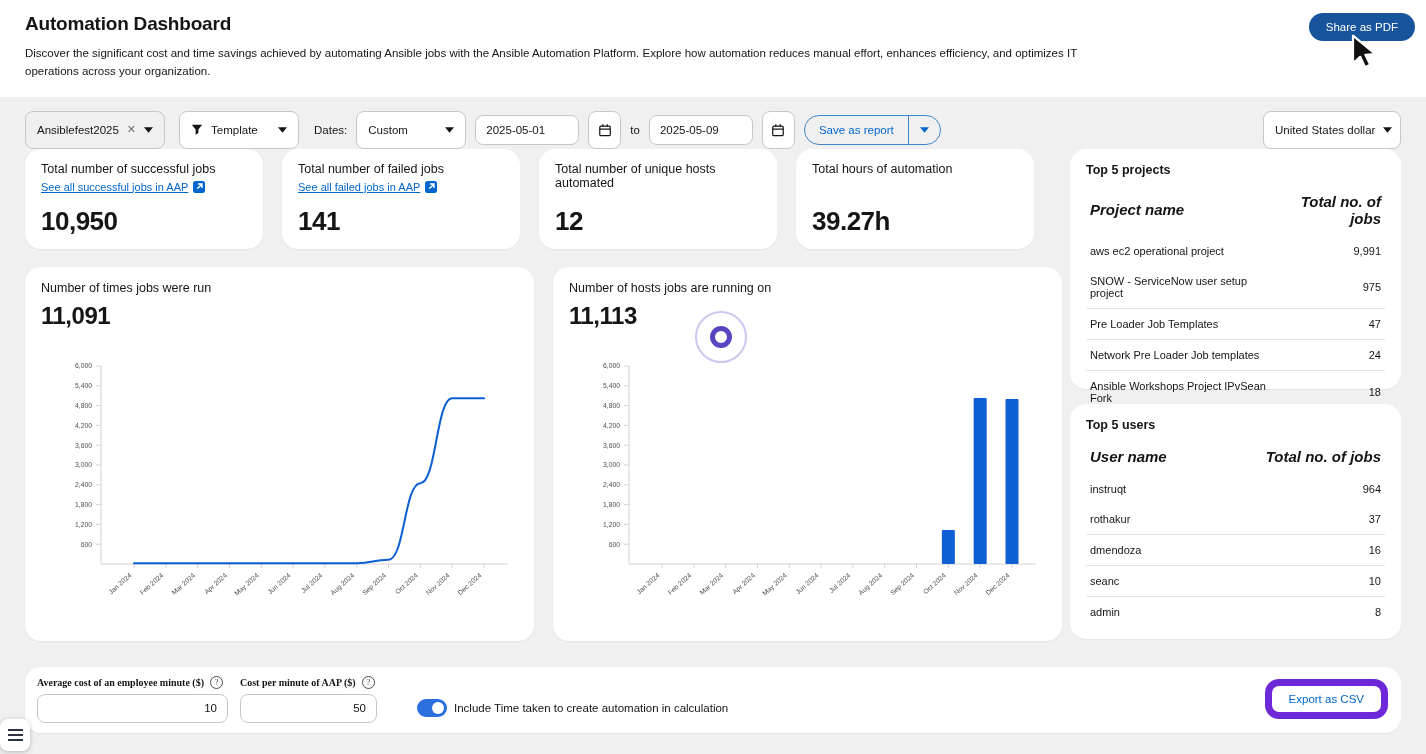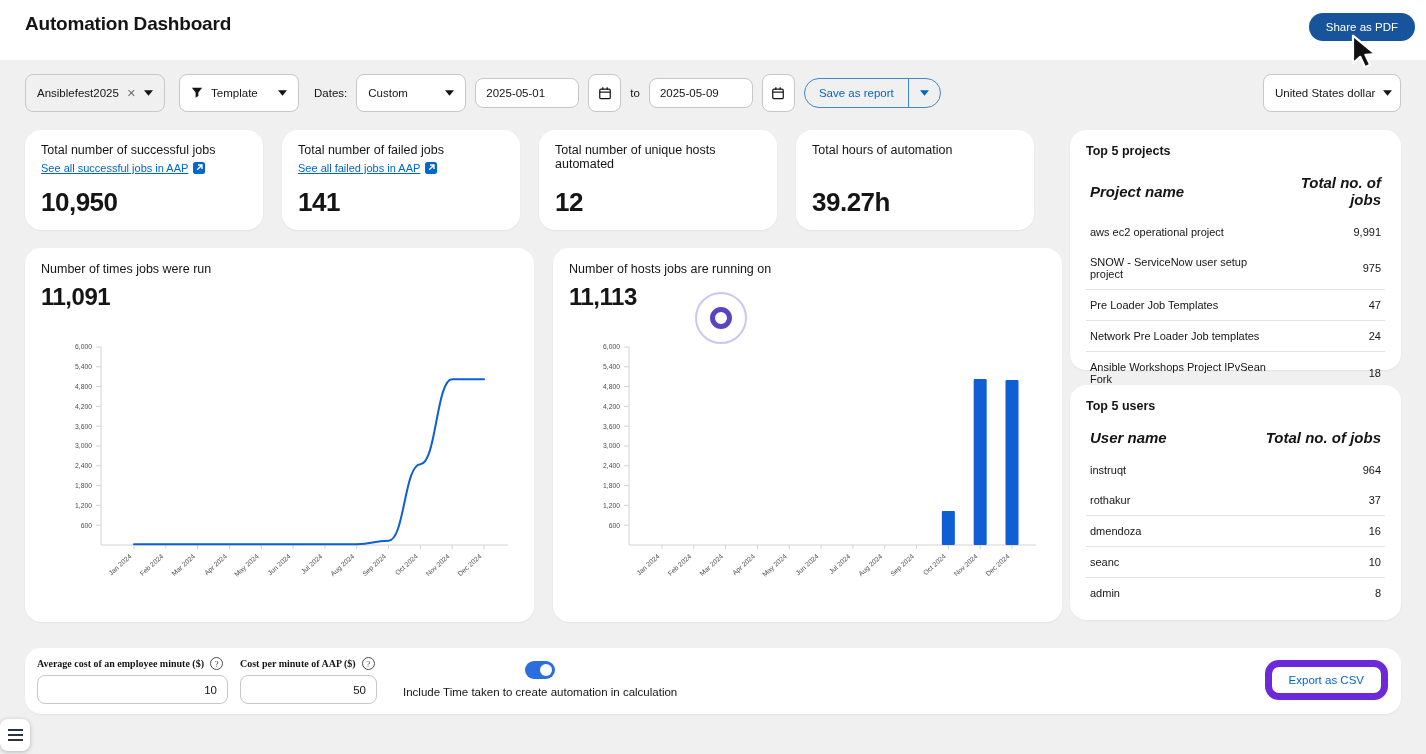--- a/index.html
+++ b/index.html
@@ -27,21 +27,21 @@
   .date-input { width:104px; height:30px; border:1px solid #c7c7c7; border-radius:8px;
     background:#fff; font:inherit; font-size:11.5px; color:#151515; padding:0 10px; }
   .icon-btn { width:33px; justify-content:center; padding:0; }
   .save-split { display:flex; align-items:stretch; height:30px; border:1px solid #3f87c9;
     border-radius:15px; overflow:hidden; background:#fff0; }
   .save-main { display:flex; align-items:center; padding:0 14px; color:#06c; cursor:pointer; }
   .save-caret { display:flex; align-items:center; padding:0 11px; border-left:1px solid #3f87c9; cursor:pointer; }
   .push-right { margin-left:auto; }
 
   
-  .content { display:flex; gap:36px; margin-top:18px; }
+  .content { display:flex; gap:36px; }
   .left-col { flex:1; min-width:0; }
   .right-col { width:331px; flex:0 0 331px; }
   .card { background:#fff; border-radius:16px; box-shadow:0 1px 2px rgba(0,0,0,.05); }
 
   .stat-row { display:flex; gap:19px; }
   .stat-card { flex:1; height:100px; padding:13px 16px 12px 16px; display:flex; flex-direction:column; }
   .stat-label { font-size:12.5px; }
   .stat-link { margin-top:5px; font-size:11px; color:#06c; text-decoration:underline;
     display:flex; align-items:center; gap:5px; width:max-content; }
   .ext-ico { width:12px; height:12px; flex:0 0 auto; }
@@ -72,21 +72,21 @@
   
   .footer-card { margin-top:26px; height:66px; padding:8px 16px 10px 12px;
     display:flex; align-items:flex-end; position:relative; }
   .fgroup { margin-right:12px; }
   .flabel { display:flex; align-items:center; gap:6px; font-size:10px; font-weight:700; margin-bottom:5px;font-family:Liberation Serif, serif; }
   .help-ico { width:13px; height:13px; border:1px solid #4d4d4d; border-radius:50%; color:#4d4d4d;
     font-size:9px; font-weight:400; display:inline-flex; align-items:center; justify-content:center; }
   .finput { width:100%; height:29px; border:1px solid #c7c7c7; border-radius:8px;
     font:inherit; font-size:11.5px; text-align:right; padding:0 10px; color:#151515; background:#fff; }
   .fg1 { width:191px; } .fg2 { width:137px; }
-  .toggle-wrap { display:flex; align-items:center; gap:7px; margin:0 0 6px 14px;flex-direction:column; }
+  .toggle-wrap { display:flex; align-items:center; gap:7px; margin:0 0 6px 28px; }
   .toggle { width:30px; height:18px; background:#2a6ee0; border-radius:9px; position:relative; cursor:pointer; }
   .toggle-knob { position:absolute; top:3px; right:3px; width:12px; height:12px; background:#fff; border-radius:50%; }
   .toggle-label { font-size:11.5px; }
   .export-btn { position:absolute; right:13px; top:12px; background:#fff; border:7px solid #6d28d9;
     color:#06c; border-radius:14px; padding:7px 17px; font-size:11.5px; font-family:inherit; cursor:pointer; }
 
   
   .hamburger { position:absolute; left:0; bottom:3px; width:30px; height:32px; background:#fff;
     border-radius:8px; box-shadow:0 1px 4px rgba(0,0,0,.25); display:flex; flex-direction:column;
     align-items:center; justify-content:center; gap:2.5px; cursor:pointer; }
@@ -97,20 +97,21 @@
 
   svg text { font-family:"Liberation Sans", sans-serif; }
 </style>
 </head>
 <body>
 
 <div class="page">
 
   <div class="header">
     <h1>Automation Dashboard</h1>
+    <p>Discover the significant cost and time savings achieved by automating Ansible jobs with the Ansible Automation Platform. Explore how automation reduces manual effort, enhances efficiency, and optimizes IT operations across your organization.</p>
     <button class="share-btn">Share as PDF</button>
   </div>
 
   <div class="main">
 
     <div class="filterbar">
       <div class="ctl ghost">
         <span>Ansiblefest2025</span>
         <span class="chip-x">✕</span>
         <svg class="caret" viewBox="0 0 10 6">

